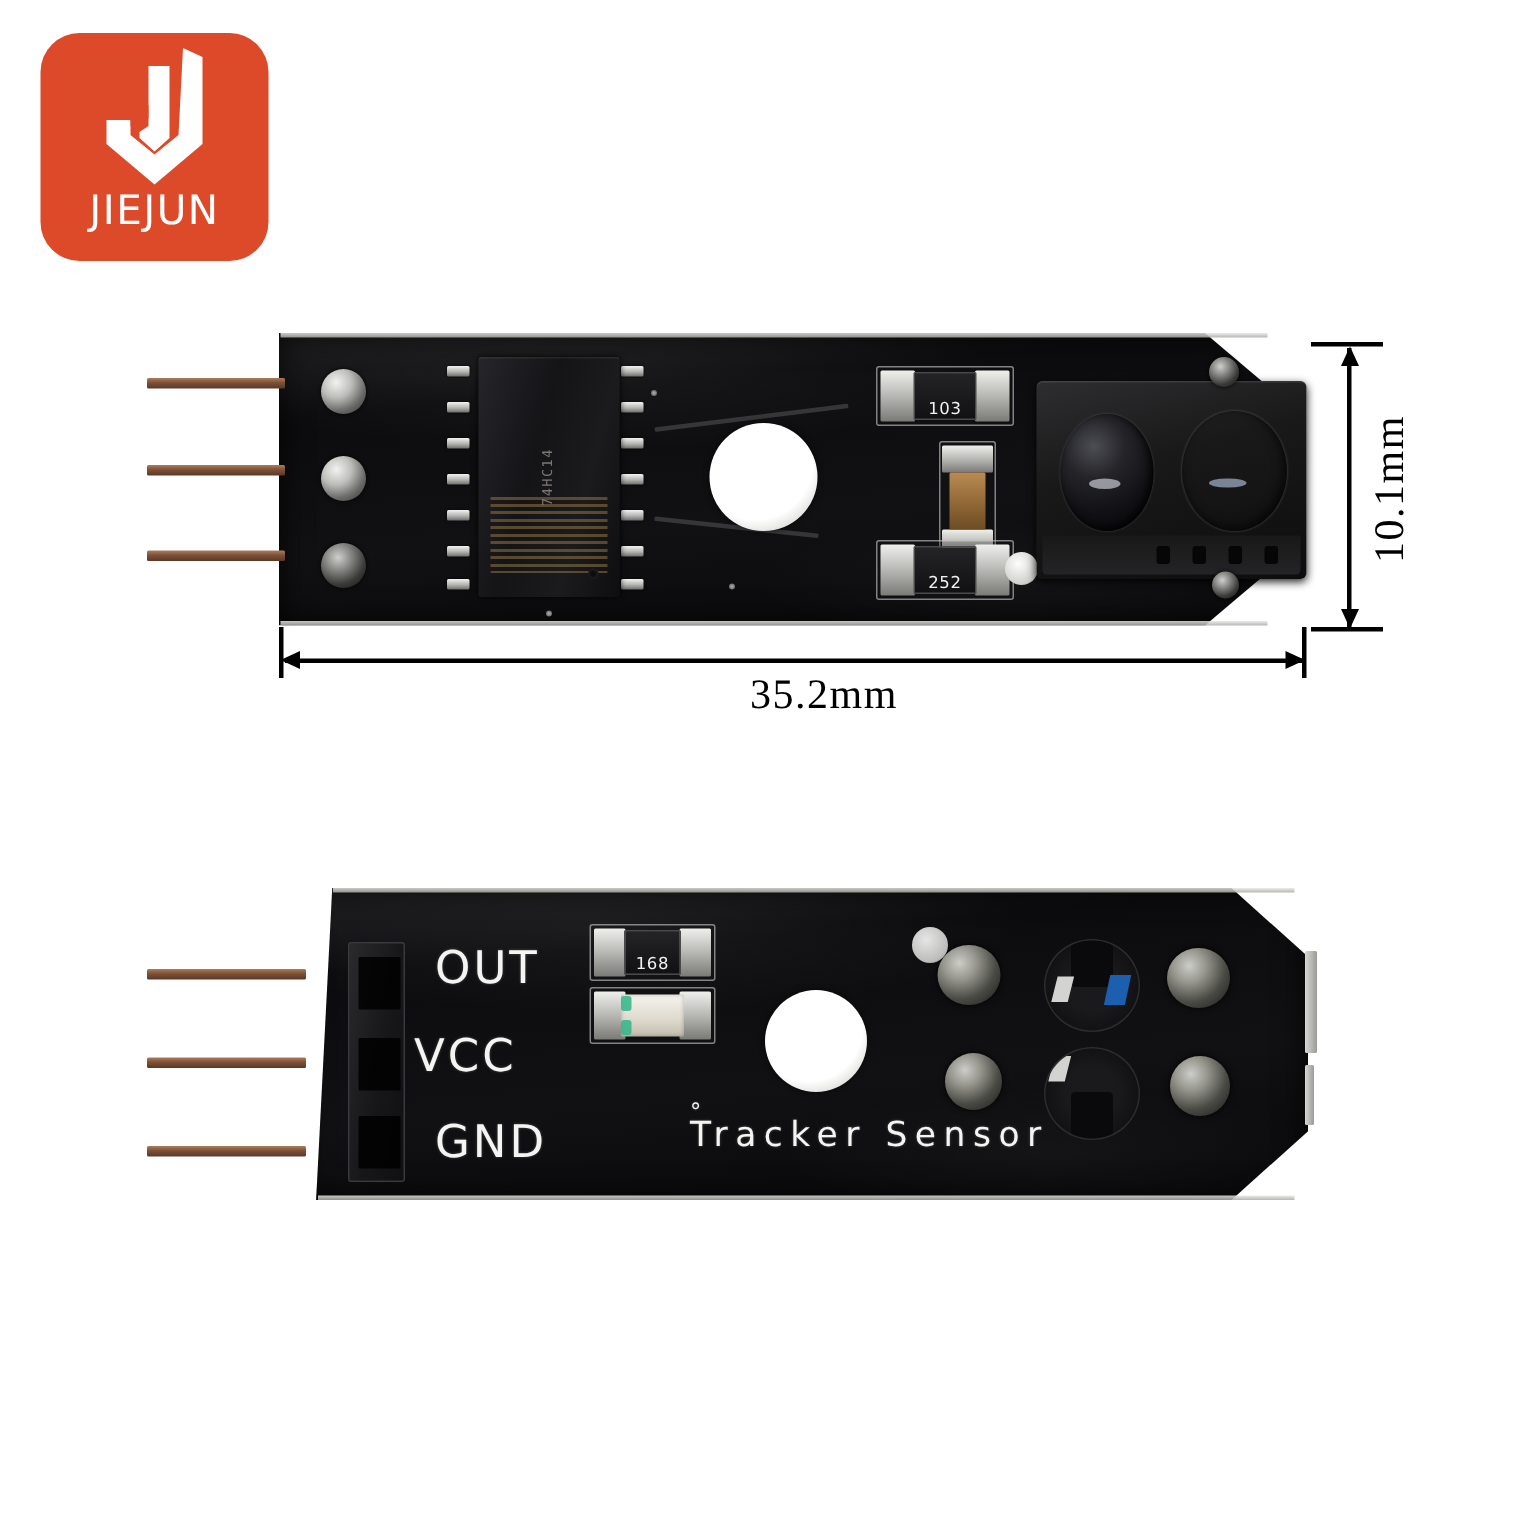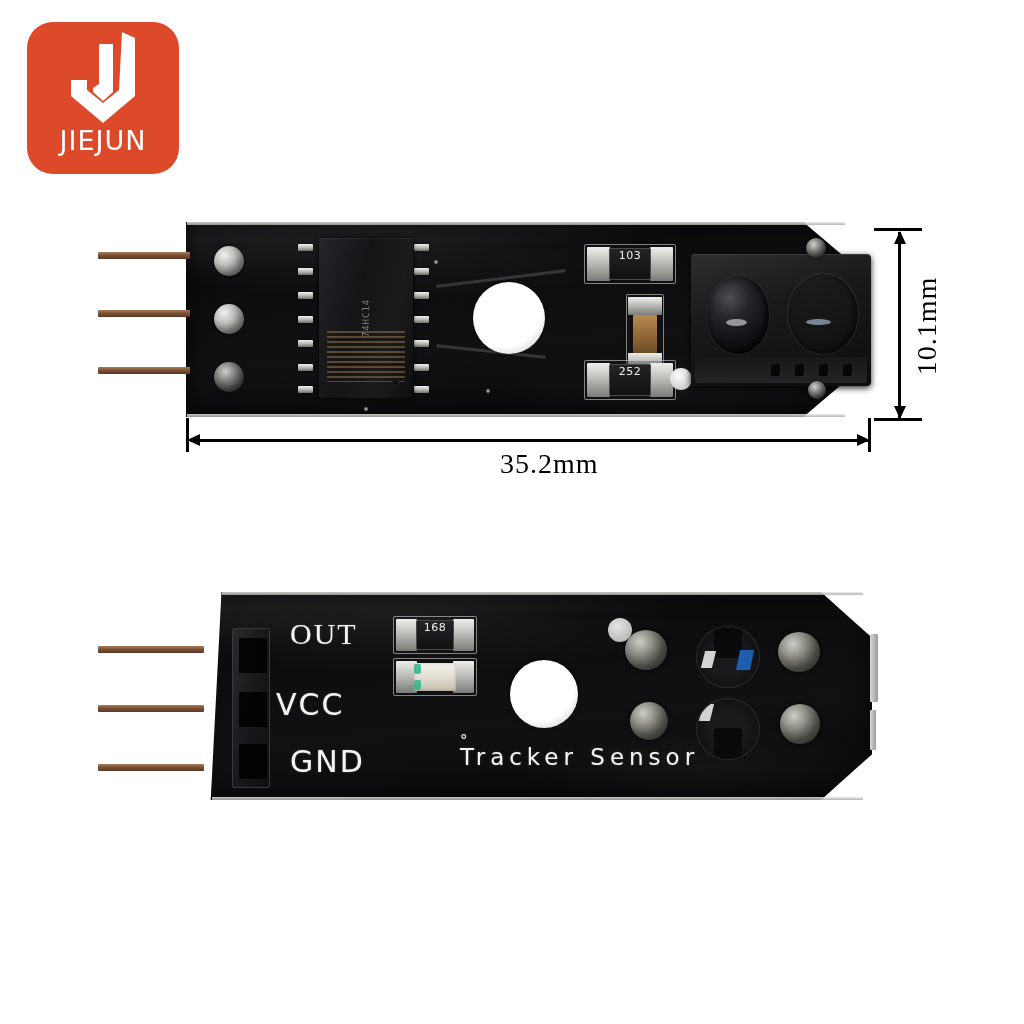--- a/index.html
+++ b/index.html
@@ -121,21 +121,21 @@
     position:absolute;top:6%;height:88%;width:26%;
     background:linear-gradient(#efefec,#b7b7b3 50%,#7a7a77);
     border-radius:1px;
   }
   .pad.l{left:2%;}
   .pad.r{right:2%;}
   .res-body{
     position:absolute;left:27%;right:27%;top:8%;bottom:8%;
     background:linear-gradient(#242426,#111113);
     border:1px solid #4a4a4a;border-radius:1px;
-    display:flex;align-items:flex-start;justify-content:center;
+    display:flex;align-items:flex-end;justify-content:center;
   }
   .res-val{
     color:#f0f0ee;font-family:"DejaVu Sans", sans-serif;
     font-size:11px;letter-spacing:.5px;
   }
   .cap-body{
     position:absolute;left:16%;right:16%;top:26%;bottom:26%;
     background:linear-gradient(#b98b52,#8d6434 60%,#6d4c25);
     border-radius:1px;
   }
@@ -406,21 +406,21 @@
     <div class="pin" style="left:-102px;top:54px;width:106px;"></div>
     <div class="pin" style="left:-102px;top:113px;width:106px;"></div>
     <div class="pin" style="left:-102px;top:172px;width:106px;"></div>
 
     <div class="pin-housing" style="left:32px;top:36px;width:36px;height:158px;">
       <div class="slot" style="top:6%;"></div>
       <div class="slot" style="top:40%;"></div>
       <div class="slot" style="top:73%;"></div>
     </div>
 
-    <div class="silk pinlbl" style="left:90px;top:25px;font-family:Liberation Serif, serif;">OUT</div>
+    <div class="silk pinlbl" style="left:90px;top:36px;">OUT</div>
     <div class="silk pinlbl" style="left:76px;top:95px;">VCC</div>
     <div class="silk pinlbl" style="left:90px;top:152px;">GND</div>
 
     <div class="pad-pair" style="left:193px;top:24px;width:82px;height:36px;">
       <div class="pad l"></div>
       <div class="pad r"></div>
       <div class="res-body">
         <span class="res-val">168</span>
       </div>
     </div>

